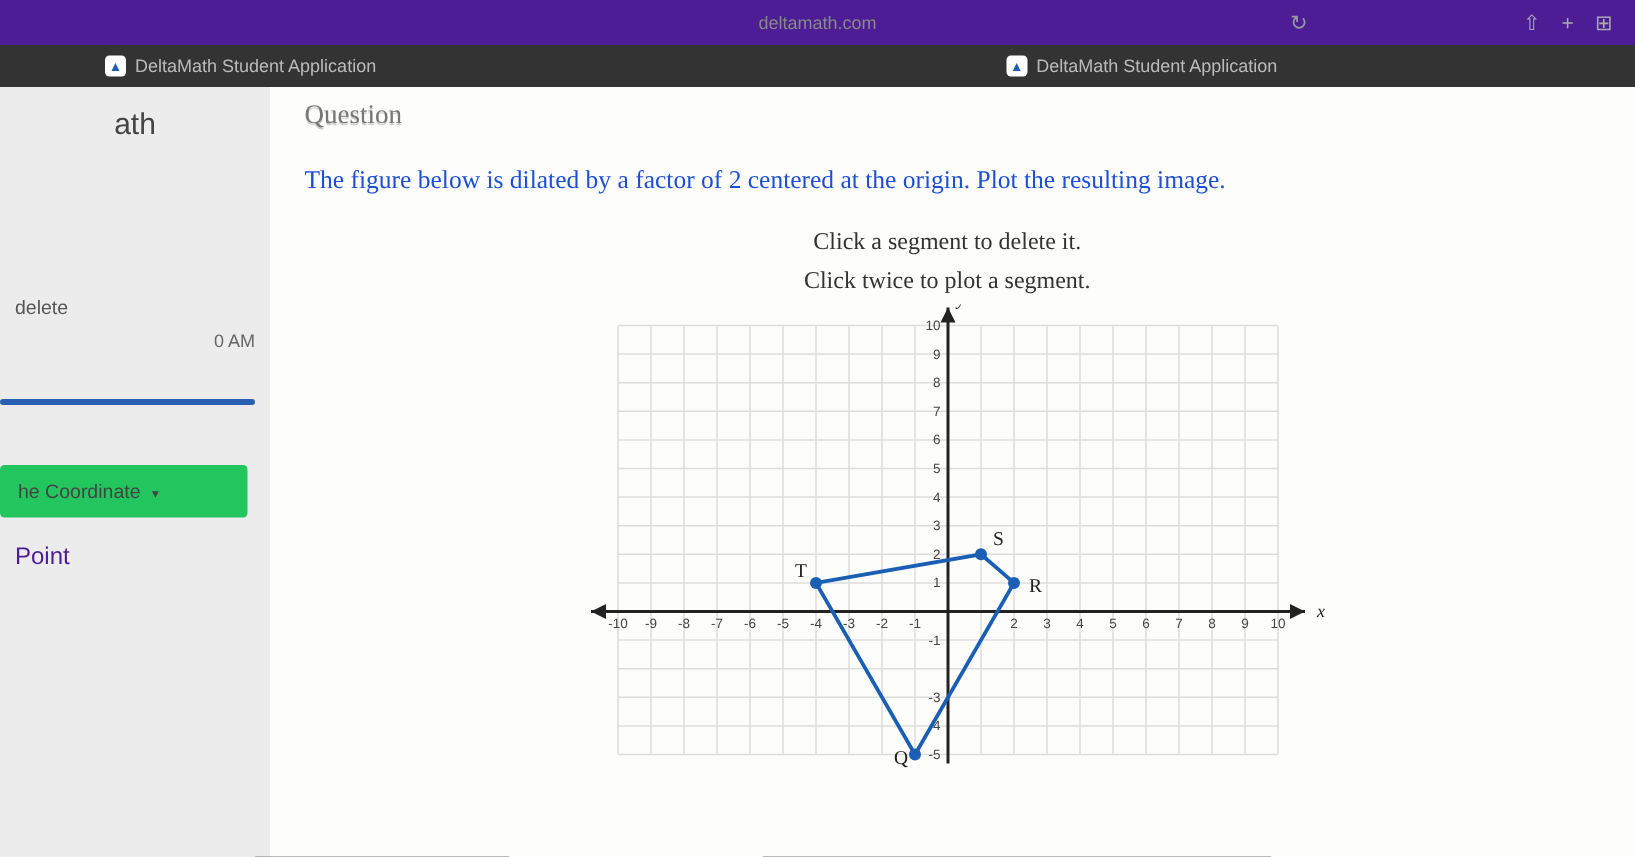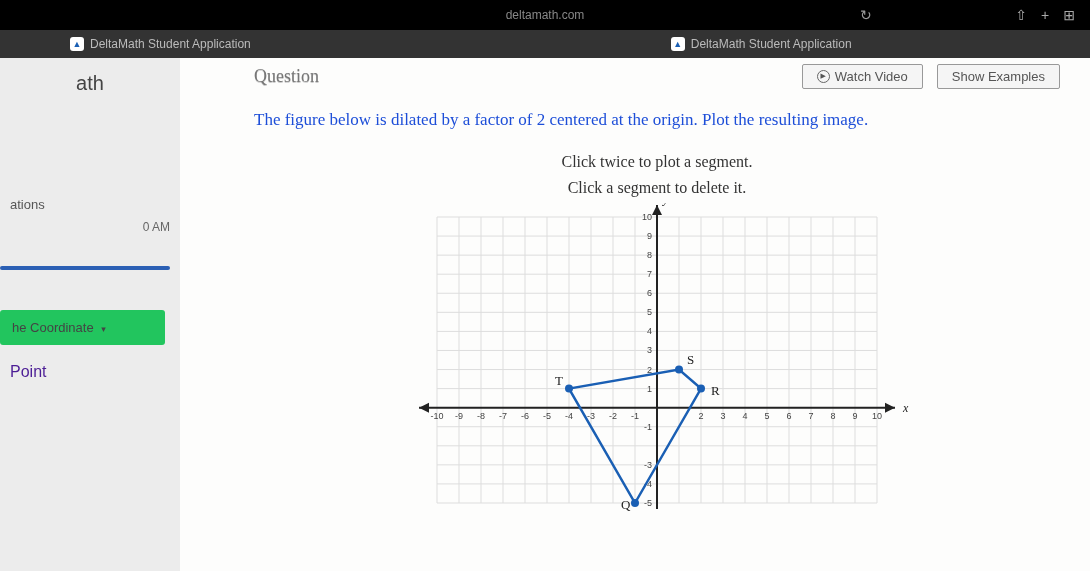--- a/index.html
+++ b/index.html
@@ -6,21 +6,21 @@
 body {
   font-family: -apple-system, BlinkMacSystemFont, "Segoe UI", Arial, sans-serif;
   background: #1a1a1a;
   width: 1090px;
   height: 571px;
   overflow: hidden;
   position: relative;
 }
 .browser-toolbar {
   height: 30px;
-  background: #000000;
+  background: #4c1d95;
   display: flex;
   align-items: center;
   padding: 0 20px;
   color: #999;
   font-size: 11px;
   position: relative;
 }
 .url-area {
   position: absolute;
   left: 50%;
@@ -112,21 +112,21 @@
   width: 165px;
 }
 .sidebar-link {
   font-size: 16px;
   color: #4c1d95;
   padding: 14px 10px;
 }
 .content-area {
   flex: 1;
   background: #fdfdfc;
-  padding: 0 30px 20px 74px;
+  padding: 0 30px 20px 23px;
   position: relative;
   overflow: hidden;
 }
 .top-row {
   display: flex;
   align-items: center;
   justify-content: space-between;
   height: 36px;
   border-bottom: 0;
 }
@@ -214,48 +214,39 @@
   <div class="tab">
     <span class="tab-icon">▲</span>
     <span>DeltaMath Student Application</span>
   </div>
 </div>
 
 <div class="main-container">
   <div class="sidebar">
     <div class="sidebar-title">ath</div>
     <div style="height:90px"></div>
-    <div class="sidebar-item">ations</div>
+    <div class="sidebar-item">delete</div>
     <div class="sidebar-meta">0 AM</div>
     <div class="sidebar-divider"></div>
     <div class="sidebar-card">
       <span>he Coordinate</span>
       <span style="font-size:9px;margin-left:4px">▾</span>
     </div>
     <div class="sidebar-link">Point</div>
   </div>
 
   <div class="content-area">
     <div class="top-row">
       <div class="question-label">Question</div>
-      <div class="action-buttons">
-        <div class="action-btn">
-          <span class="play-icon">▶</span>
-          <span>Watch Video</span>
-        </div>
-        <div class="action-btn">
-          <span>Show Examples</span>
-        </div>
-      </div>
     </div>
 
     <div class="prompt">The figure below is dilated by a factor of 2 centered at the origin. Plot the resulting image.</div>
 
+    <div class="hint">Click a segment to delete it.</div>
     <div class="hint">Click twice to plot a segment.</div>
-    <div class="hint">Click a segment to delete it.</div>
 
     <div class="graph-wrapper">
       <svg class="graph" width="520" height="310" viewBox="0 0 520 310" id="coord-svg">
           <line x1="40" y1="300" x2="40" y2="14" class="grid-line"></line>
           <line x1="62" y1="300" x2="62" y2="14" class="grid-line"></line>
           <line x1="84" y1="300" x2="84" y2="14" class="grid-line"></line>
           <line x1="106" y1="300" x2="106" y2="14" class="grid-line"></line>
           <line x1="128" y1="300" x2="128" y2="14" class="grid-line"></line>
           <line x1="150" y1="300" x2="150" y2="14" class="grid-line"></line>
           <line x1="172" y1="300" x2="172" y2="14" class="grid-line"></line>

